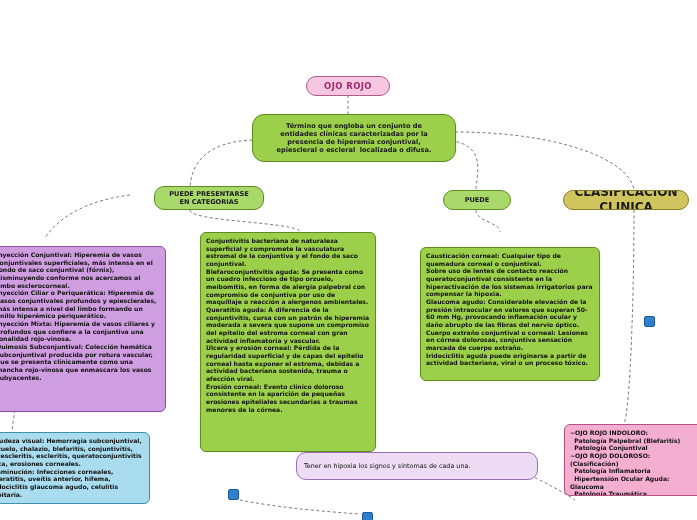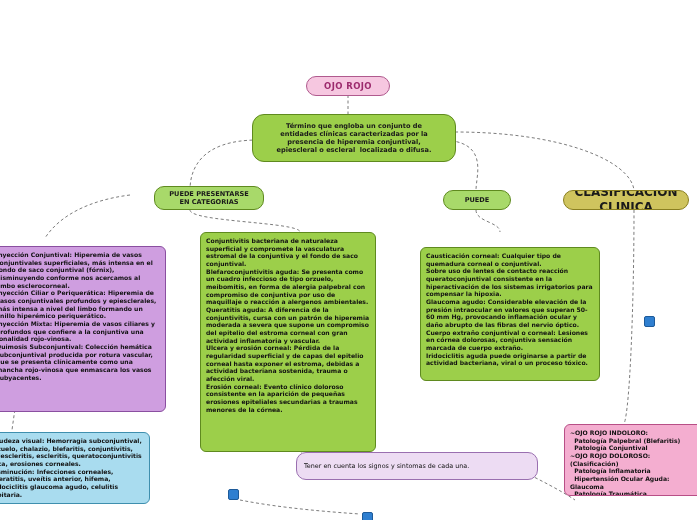--- a/index.html
+++ b/index.html
@@ -216,19 +216,19 @@
 Disminución: Infecciones corneales, queratitis, uveítis anterior, hifema, iridociclitis glaucoma agudo, celulitis orbitaria.</div>
 
   <div class="node pink-body" style="left:564px; top:424px; width:142px; height:72px;">~OJO ROJO INDOLORO:
   Patología Palpebral (Blefaritis)
   Patología Conjuntival
 ~OJO ROJO DOLOROSO: (Clasificación)
   Patología Inflamatoria
   Hipertensión Ocular Aguda: Glaucoma
   Patología Traumática</div>
 
-  <div class="node note" style="left:296px; top:452px; width:242px; height:28px;">Tener en cuenta los signos y sintomas de cada una.</div>
+  <div class="node note" style="left:296px; top:452px; width:242px; height:28px;">Tener en hipoxia los signos y sintomas de cada una.</div>
 
   <div class="handle" style="left:644px; top:316px;"></div>
   <div class="handle" style="left:228px; top:489px;"></div>
   <div class="handle" style="left:362px; top:512px;"></div>
 
 </div>
 
 </body></html>

